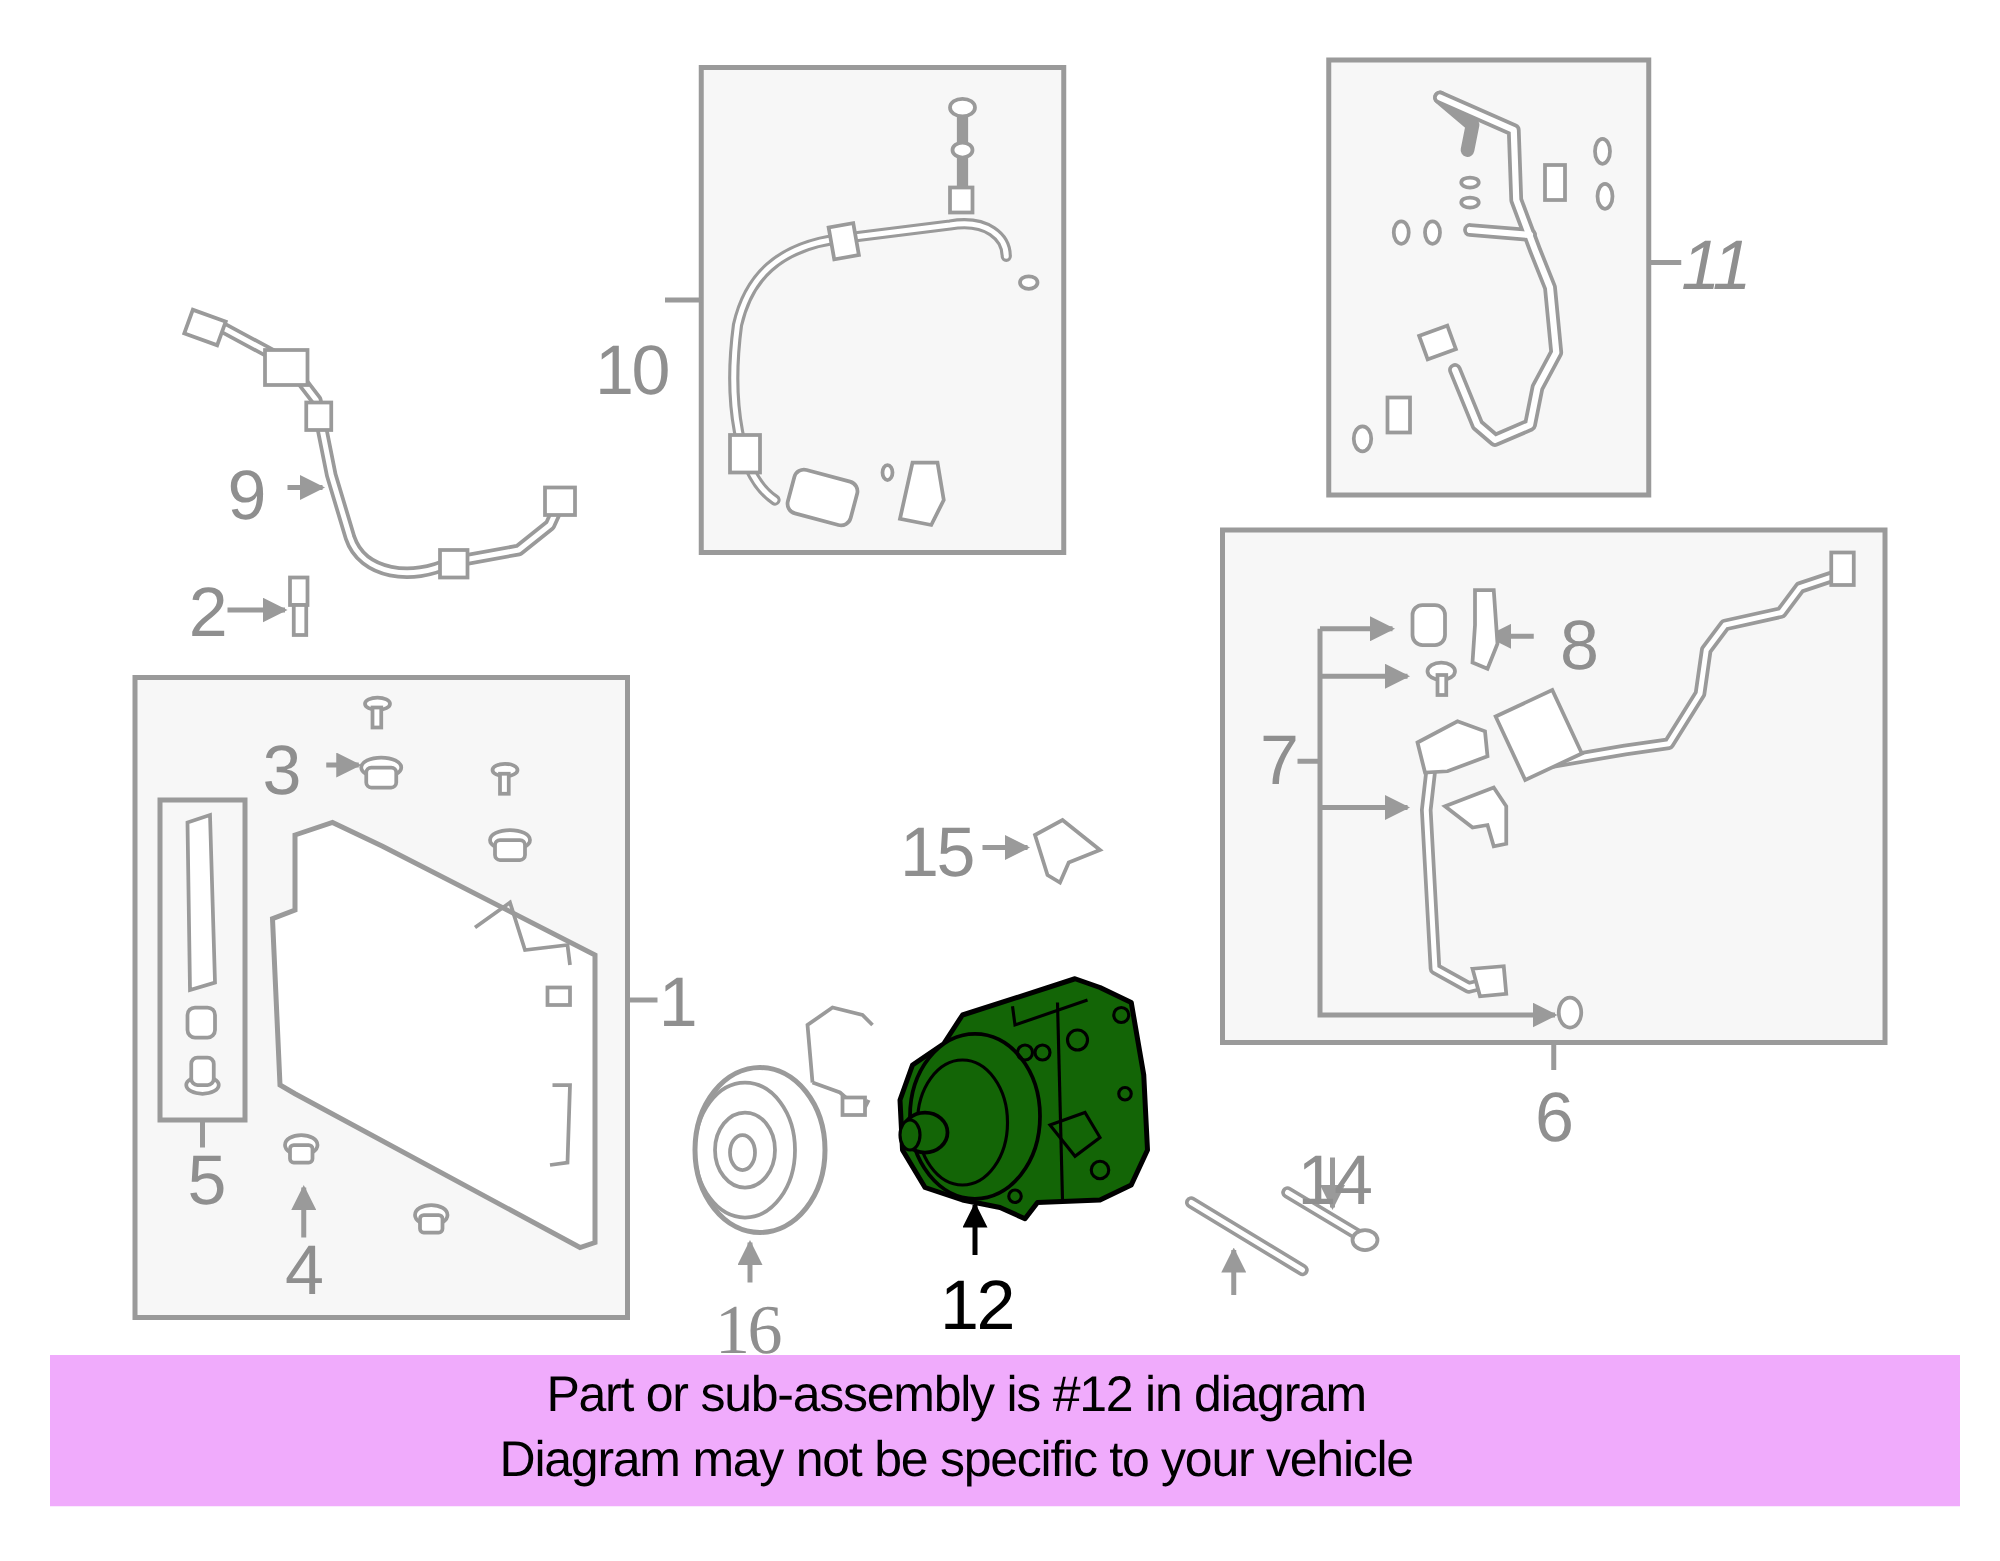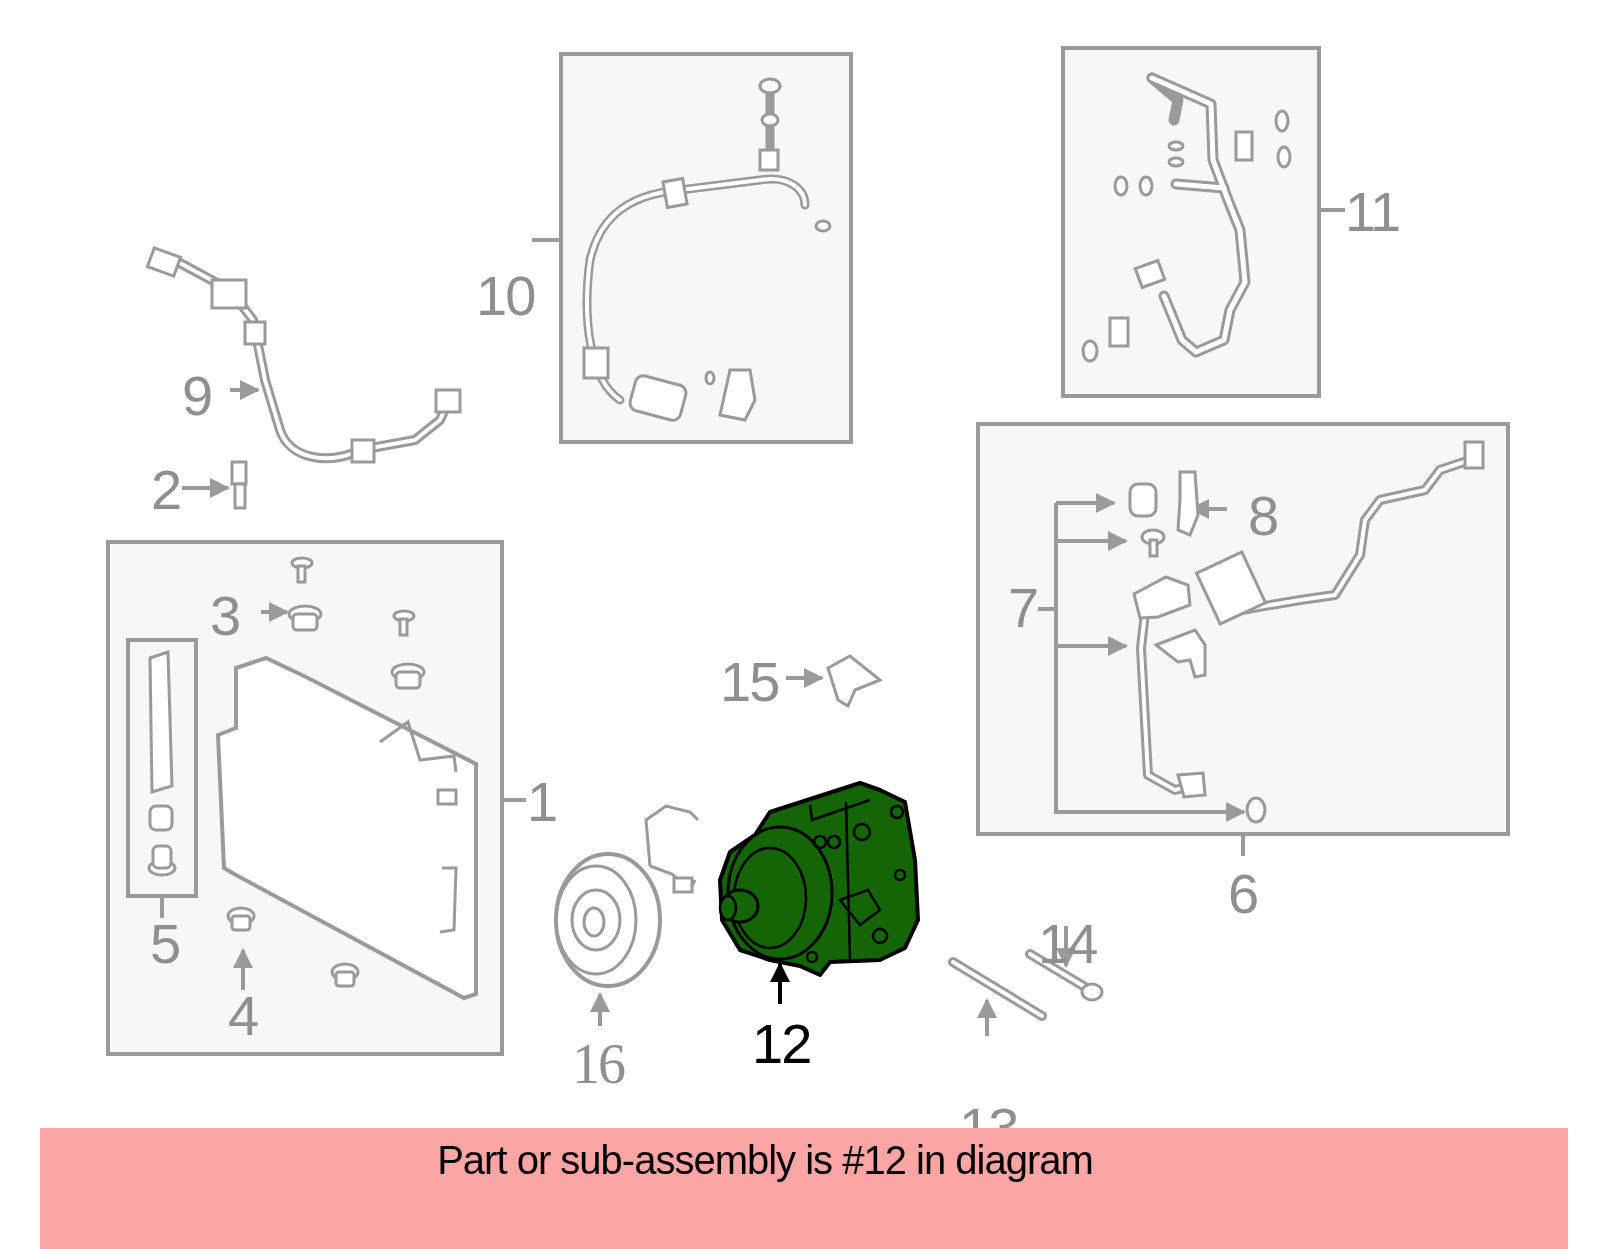--- a/index.html
+++ b/index.html
@@ -1,20 +1,20 @@
 <!DOCTYPE html>
 <html><head>
 <meta charset="utf-8">
 <style>
   html,body{margin:0;padding:0;background:#ffffff;}
   body{width:1600px;height:1249px;position:relative;overflow:hidden;font-family:"Liberation Sans",sans-serif;}
   #diagram{position:absolute;left:0;top:0;width:1600px;height:1249px;}
   .callout{position:absolute;color:#8f8f8f;font-size:56px;line-height:1;letter-spacing:-2px;font-family:"Liberation Sans",sans-serif;}
   .callout.active{color:#000000;}
-  #banner{position:absolute;left:40px;top:1128px;width:1528px;height:121px;background:#fca5a5;}
+  #banner{position:absolute;left:40px;top:1084px;width:1528px;height:121px;background:#f0abfc;}
   #banner .line{position:absolute;left:0;width:1450px;text-align:center;color:#000;font-size:40px;line-height:1;letter-spacing:-1px;}
   #banner .l1{top:12px;}
   #banner .l2{top:64px;}
 </style>
 </head>
 <body>
 
 <svg id="diagram" viewBox="0 0 1600 1249" xmlns="http://www.w3.org/2000/svg">
   <defs>
     <marker id="arr" viewBox="0 0 10 10" refX="9" refY="5" markerWidth="5" markerHeight="5" orient="auto">
@@ -213,22 +213,23 @@
 <div class="callout" style="left:527px;top:774px;">1</div>
 <div class="callout" style="left:151px;top:462px;">2</div>
 <div class="callout" style="left:210px;top:588px;">3</div>
 <div class="callout" style="left:228px;top:988px;">4</div>
 <div class="callout" style="left:150px;top:916px;">5</div>
 <div class="callout" style="left:1228px;top:866px;">6</div>
 <div class="callout" style="left:1008px;top:580px;">7</div>
 <div class="callout" style="left:1248px;top:488px;">8</div>
 <div class="callout" style="left:182px;top:368px;">9</div>
 <div class="callout" style="left:476px;top:220px;margin-top:48px;">10</div>
-<div class="callout" style="left:1345px;top:184px;">11</div>
+<div class="callout" style="left:1345px;top:184px;font-style:italic;">11</div>
 <div class="callout active" style="left:752px;top:1016px;">12</div>
 <div class="callout" style="left:959px;top:1100px;">13</div>
 <div class="callout" style="left:1038px;top:916px;">14</div>
 <div class="callout" style="left:720px;top:654px;">15</div>
 <div class="callout" style="left:572px;top:1036px;font-family:Liberation Serif, serif;">16</div>
 
 <div id="banner">
   <div class="line l1">Part or sub-assembly is #12 in diagram</div>
+  <div class="line l2">Diagram may not be specific to your vehicle</div>
 </div>
 
 </body></html>

